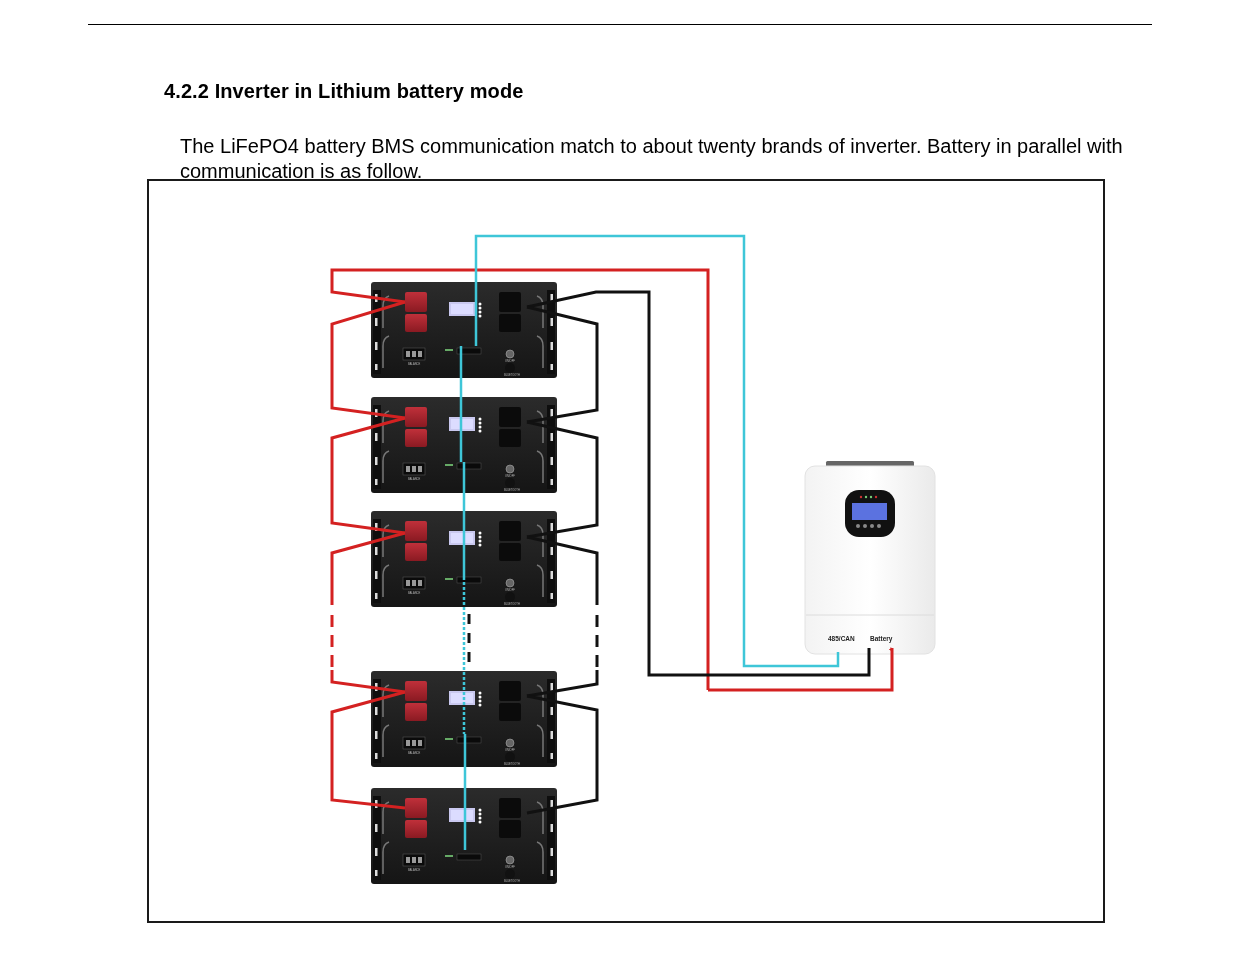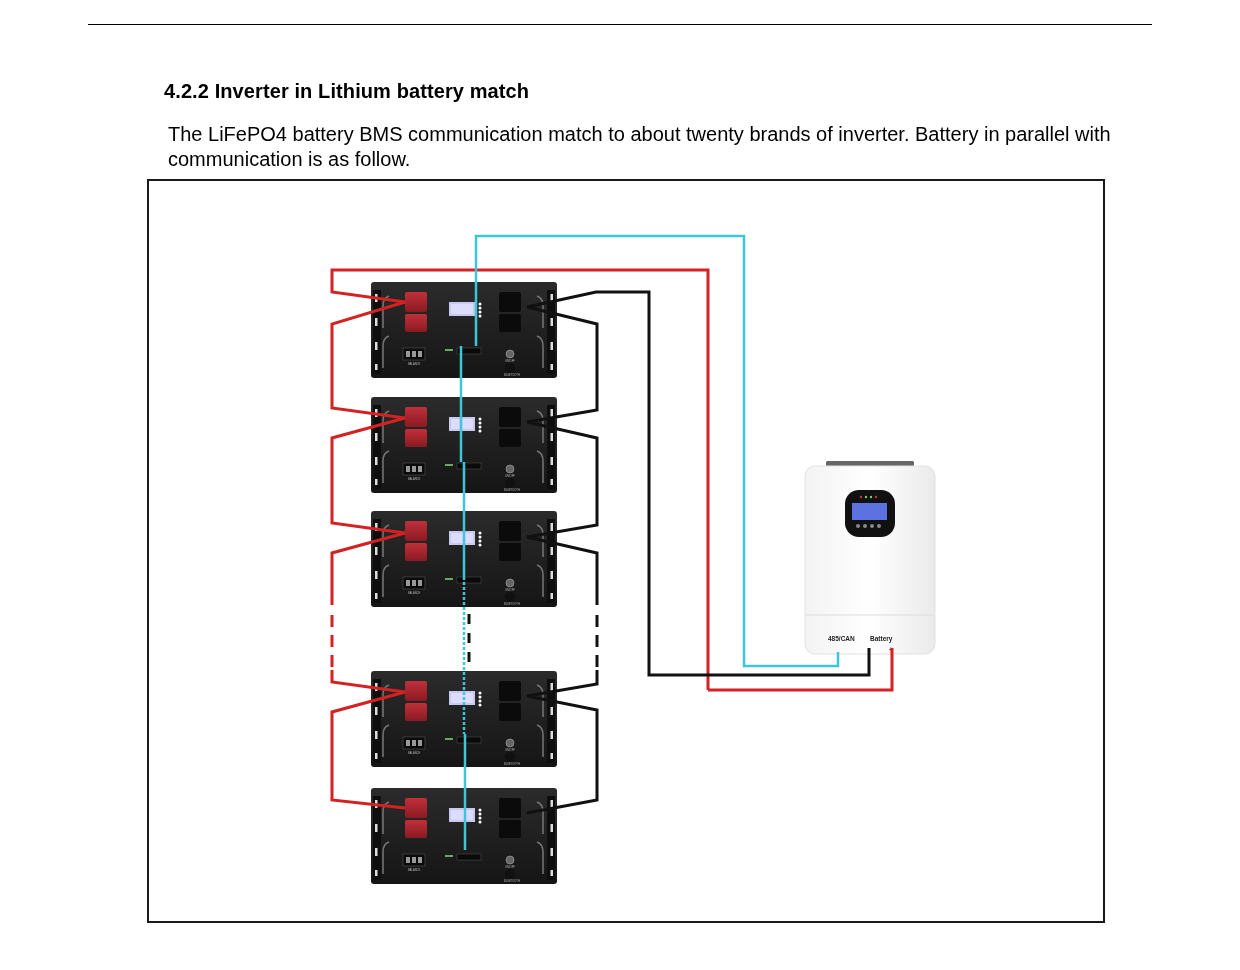--- a/index.html
+++ b/index.html
@@ -1,30 +1,30 @@
 <!DOCTYPE html>
 <html><head>
 <meta charset="utf-8">
 <style>
   html, body { margin: 0; padding: 0; background: #ffffff; }
   body { width: 1240px; height: 970px; position: relative; overflow: hidden;
          font-family: "Liberation Sans", sans-serif; color: #000; }
   .top-rule { position: absolute; left: 88px; top: 24px; width: 1064px; height: 1px; background: #000; }
   .heading { position: absolute; left: 164px; top: 80px; font-size: 20px; font-weight: bold; margin: 0; letter-spacing: 0.1px; }
-  .para { position: absolute; left: 164px; top: 118px; width: 1000px; font-size: 20px; line-height: 25px; margin: 4px; }
+  .para { position: absolute; left: 164px; top: 118px; width: 1000px; font-size: 20px; line-height: 25px; margin: 16px; }
   .figure-frame { position: absolute; left: 147px; top: 179px; width: 954px; height: 740px; border: 2px solid #1a1a1a; }
   svg.diagram { position: absolute; left: 0; top: 0; }
   .inv-label { font-family: "Liberation Sans", sans-serif; font-weight: bold; font-size: 6.5px; fill: #222; }
   .tiny { font-family: "Liberation Sans", sans-serif; font-size: 2.6px; fill: #bbb; }
 </style>
 </head>
 <body>
 
 <div class="top-rule"></div>
-<h2 class="heading">4.2.2 Inverter in Lithium battery match</h2>
+<h2 class="heading">4.2.2 Inverter in Lithium battery mode</h2>
 <p class="para">The LiFePO4 battery BMS communication match to about twenty brands of inverter. Battery in parallel with communication is as follow.</p>
 
 <div class="figure-frame"></div>
 
 <svg class="diagram" width="1240" height="970" viewBox="0 0 1240 970">
   <defs>
     <linearGradient id="bodyGrad" x1="0" y1="0" x2="0" y2="1">
       <stop offset="0" stop-color="#2b2b2b"></stop>
       <stop offset="1" stop-color="#151515"></stop>
     </linearGradient>

